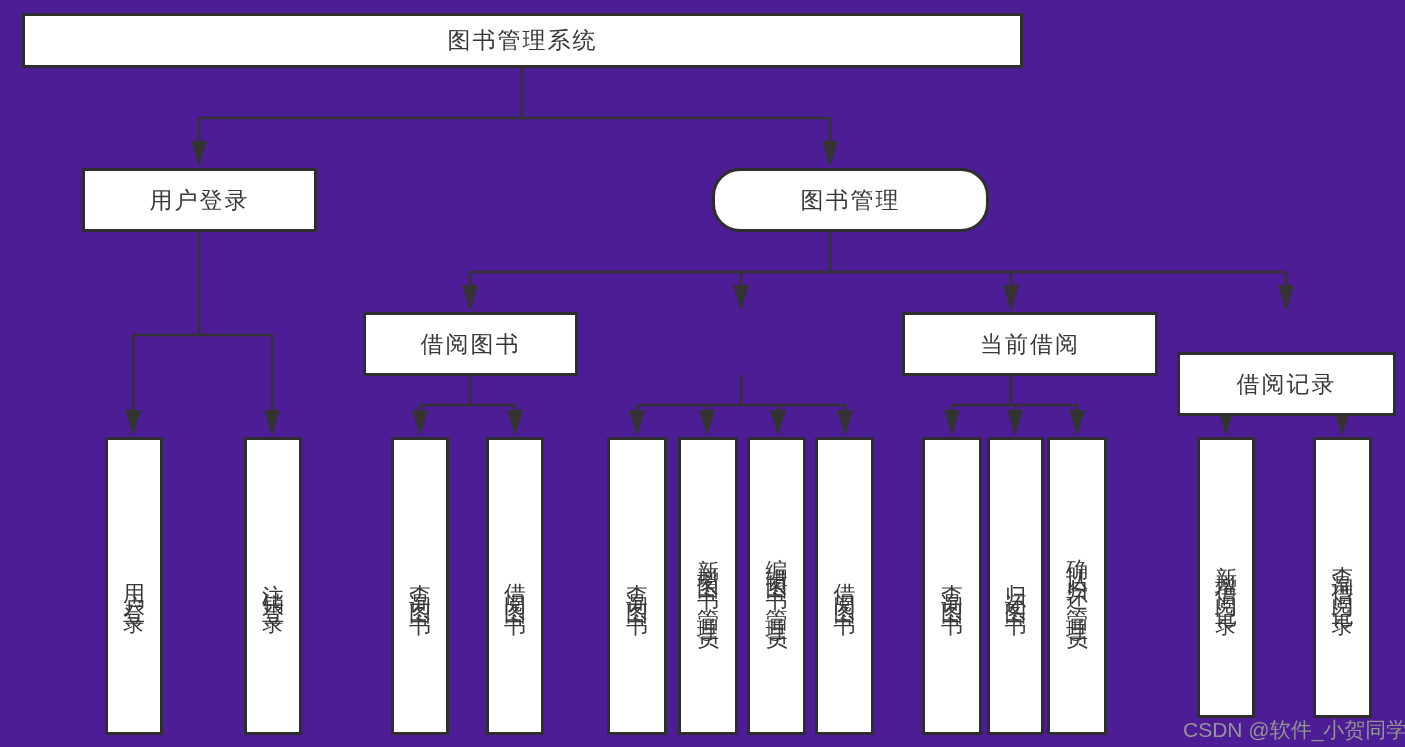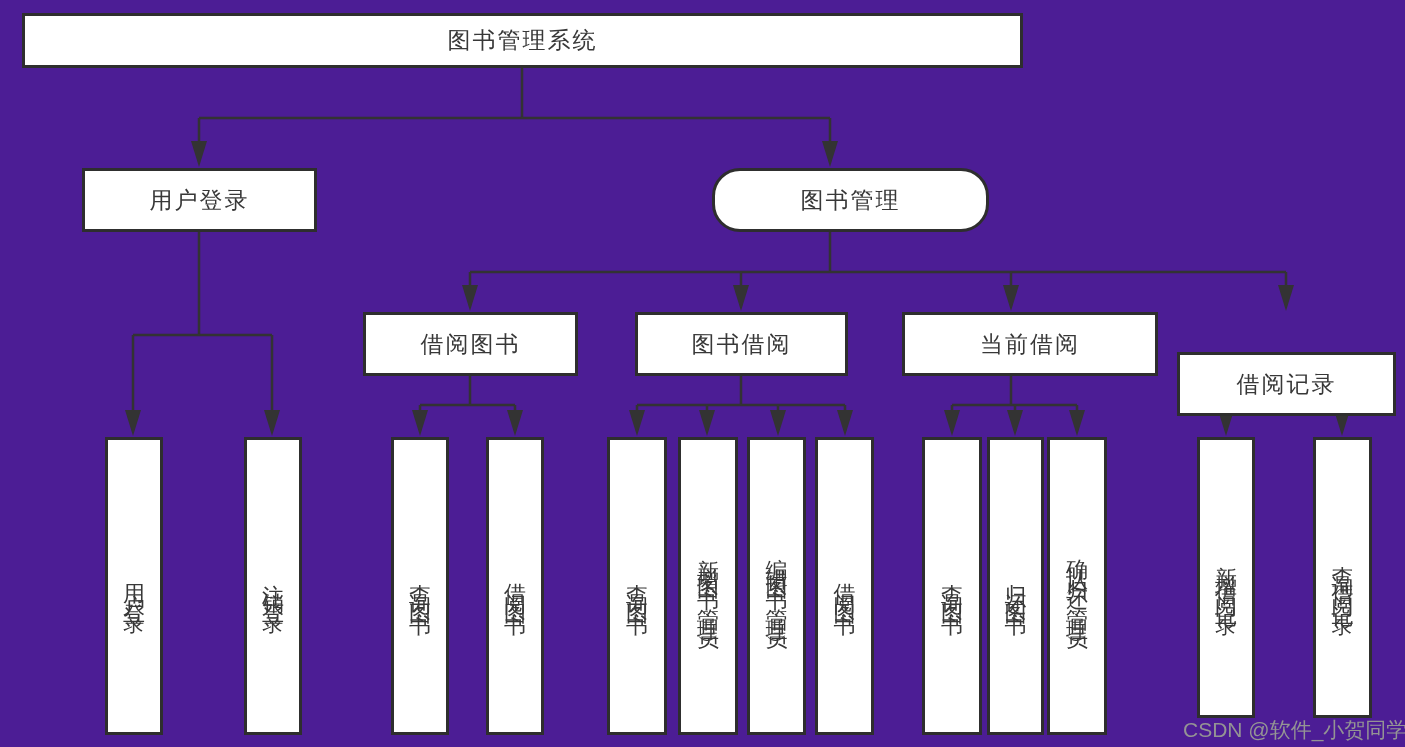--- a/index.html
+++ b/index.html
@@ -130,21 +130,20 @@
       <polygon points="1334,410 1350,410 1342,436"></polygon>
     </g>
   </svg>
 
   <div class="node hbox" style="left:22px; top:13px; width:1001px; height:55px;">图书管理系统</div>
 
   <div class="node hbox" style="left:82px; top:168px; width:235px; height:64px;">用户登录</div>
   <div class="node hbox" style="left:712px; top:168px; width:277px; height:64px;border-radius:28px;">图书管理</div>
 
   <div class="node hbox" style="left:363px; top:312px; width:215px; height:64px;">借阅图书</div>
-  <div class="node hbox" style="left:635px; top:312px; width:213px; height:64px;">图书借阅</div>
   <div class="node hbox" style="left:902px; top:312px; width:256px; height:64px;">当前借阅</div>
   <div class="node hbox" style="left:1177px; top:312px; width:219px; height:64px;margin-top:40px;">借阅记录</div>
 
   <div class="node vbox" style="left:105px; top:437px; width:58px; height:298px;">用户登录</div>
   <div class="node vbox" style="left:244px; top:437px; width:58px; height:298px;">注销登录</div>
 
   <div class="node vbox" style="left:391px; top:437px; width:58px; height:298px;">查询图书</div>
   <div class="node vbox" style="left:486px; top:437px; width:58px; height:298px;">借阅图书</div>
 
   <div class="node vbox" style="left:607px; top:437px; width:60px; height:298px;">查询图书</div>

